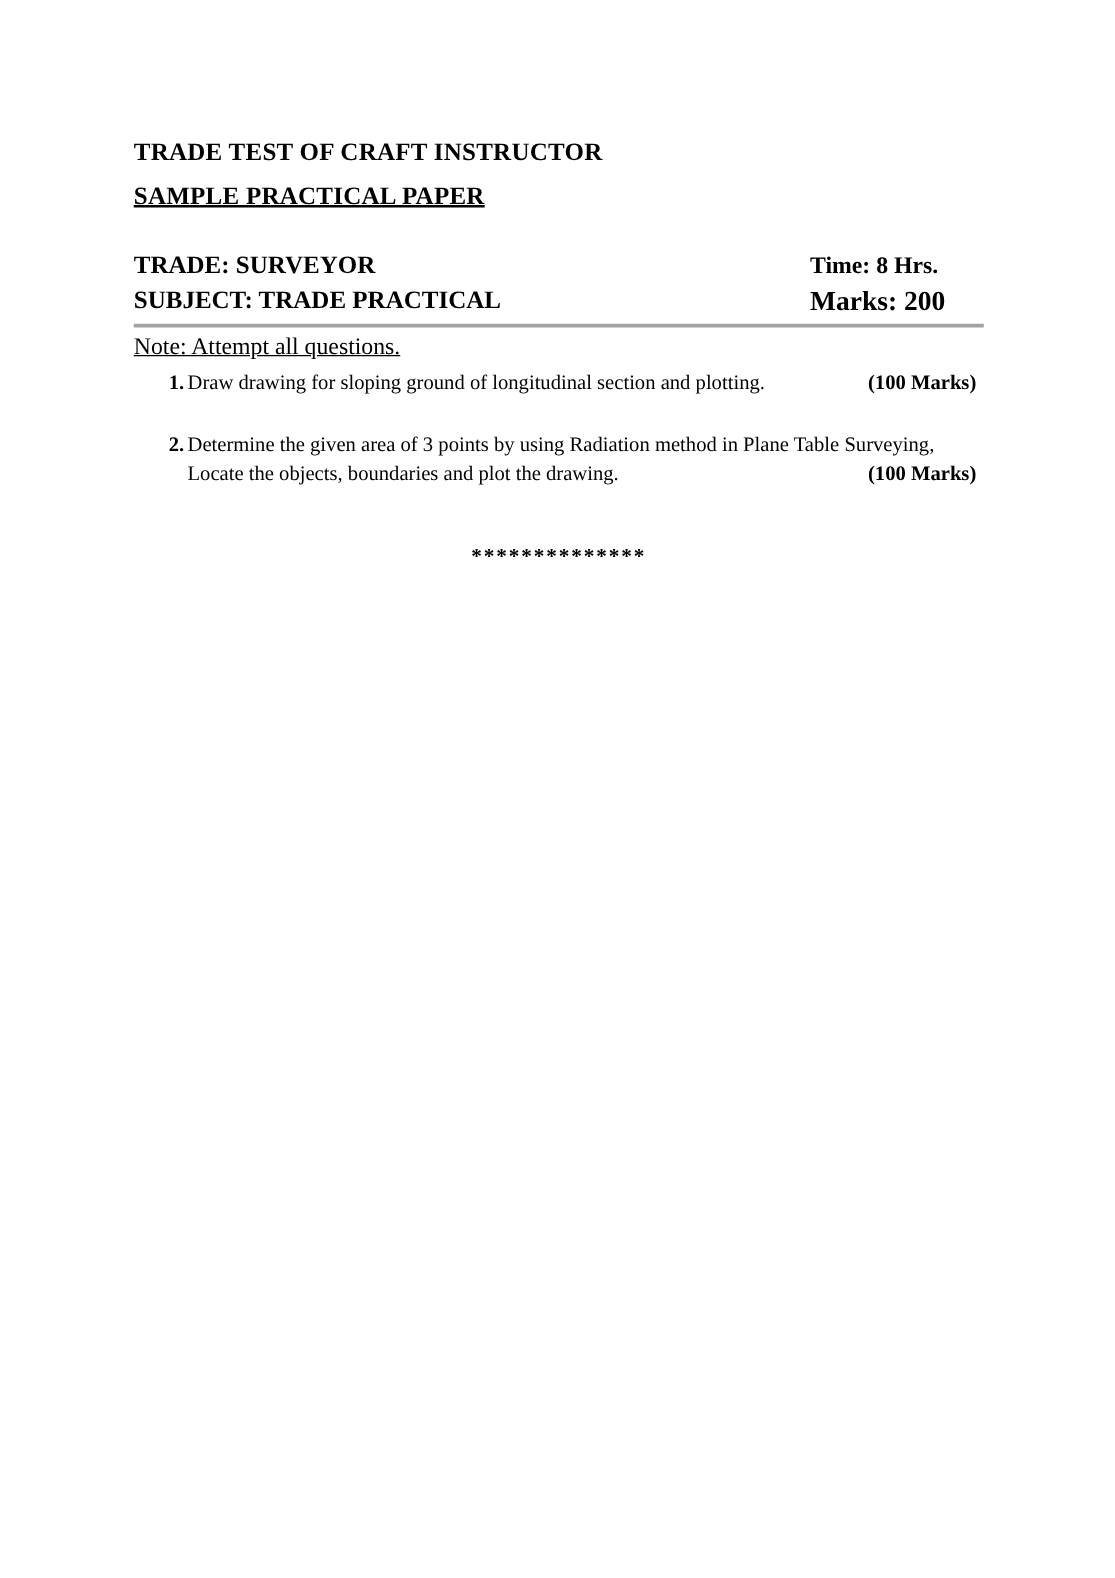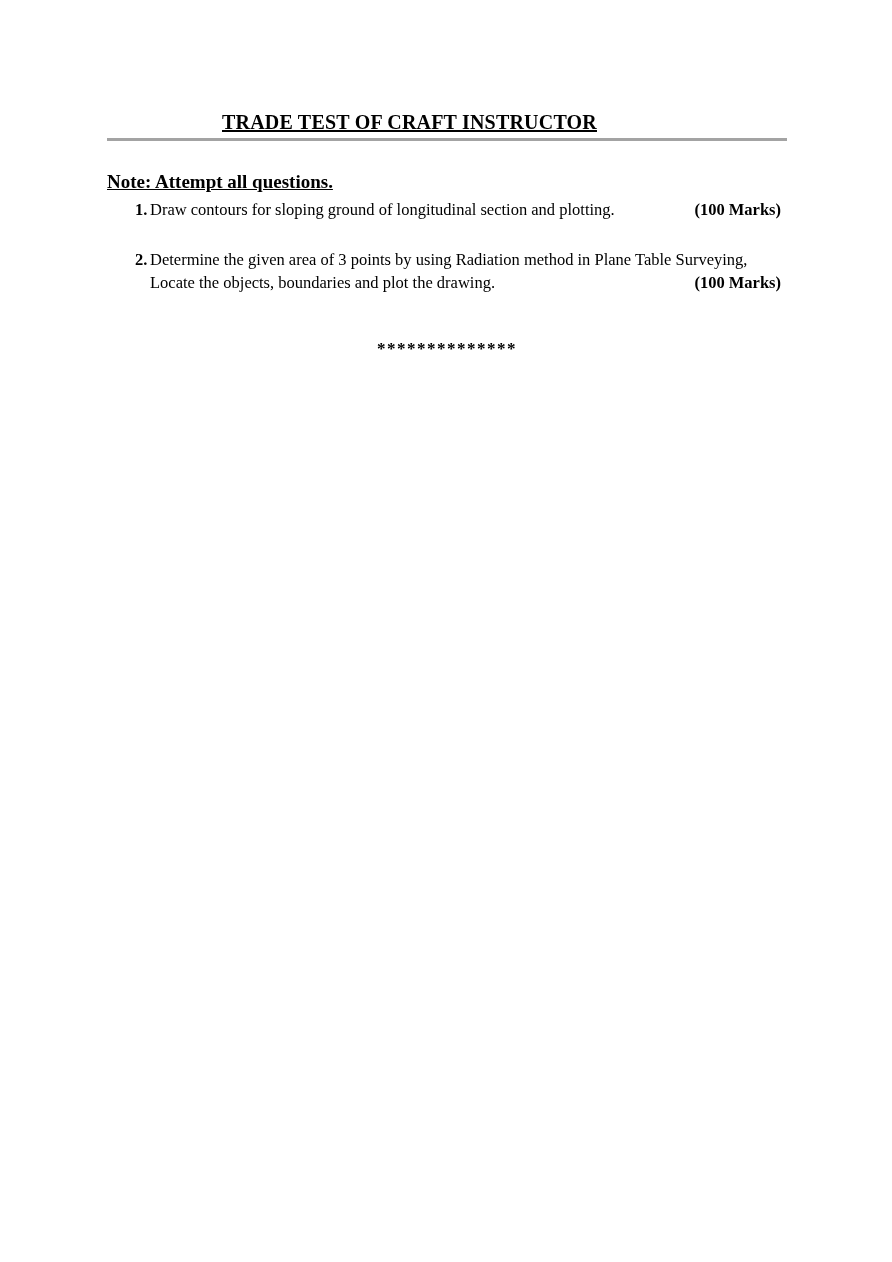--- a/index.html
+++ b/index.html
@@ -15,22 +15,20 @@
     font-family: "Liberation Serif", "DejaVu Serif", serif;
     color: #000000;
     overflow: hidden;
   }
   .doc {
     padding: 109px 105px 0 107px; 
   }
   
   .title-block {
     margin-right: 75px;
-    text-align: center;
-    text-decoration: underline;
   }
   .doc-title {
     font-size: 20px;
     font-weight: bold;
     line-height: 27px;
     letter-spacing: 0.2px;
   }
   .doc-subtitle {
     margin-top: 8px;
     font-size: 20px;
@@ -65,23 +63,23 @@
     font-weight: bold;
     line-height: 27px;
   }
   .rule {
     margin: 2px 0 0 0;
     border: none;
     height: 0;
     border-top: 3px solid #a3a3a3;
   }
   .note {
-    margin-top: 29px;
+    margin-top: 4px;
     font-size: 19px;
-    font-weight: bold;
+    font-weight: normal;
     line-height: 24px;
     text-decoration: underline;
   }
   .questions {
     margin-top: 4px;
   }
   .question {
     position: relative;
     margin-left: 28px;  
     width: 646px;       
@@ -120,32 +118,47 @@
   }
 </style>
 </head>
 <body>
 
 <div class="page">
   <div class="doc">
 
     <div class="title-block">
       <div class="doc-title">TRADE TEST OF CRAFT INSTRUCTOR</div>
+      <div class="doc-subtitle">SAMPLE PRACTICAL PAPER</div>
     </div>
 
+    <div class="info-block">
+      <div class="info-row">
+        <div class="info-left">TRADE: SURVEYOR</div>
+        <div class="info-right">
+          <span class="time-value">Time: 8 Hrs.</span>
+        </div>
+      </div>
+      <div class="info-row">
+        <div class="info-left">SUBJECT: TRADE PRACTICAL</div>
+        <div class="info-right">
+          <span class="marks-value">Marks: 200</span>
+        </div>
+      </div>
+    </div>
 
     <hr class="rule">
 
     <div class="note">Note: Attempt all questions.</div>
 
     <div class="questions">
 
       <div class="question">
         <span class="q-num">1.</span>
-        <span class="q-text">Draw contours for sloping ground of longitudinal section and plotting.</span>
+        <span class="q-text">Draw drawing for sloping ground of longitudinal section and plotting.</span>
         <span class="q-marks">(100 Marks)</span>
       </div>
 
       <div class="question">
         <span class="q-num">2.</span>
         <span class="q-text">Determine the given area of 3 points by using Radiation method in Plane Table Surveying, Locate the objects, boundaries and plot the drawing.</span>
         <span class="q-marks">(100 Marks)</span>
       </div>
 
     </div>

